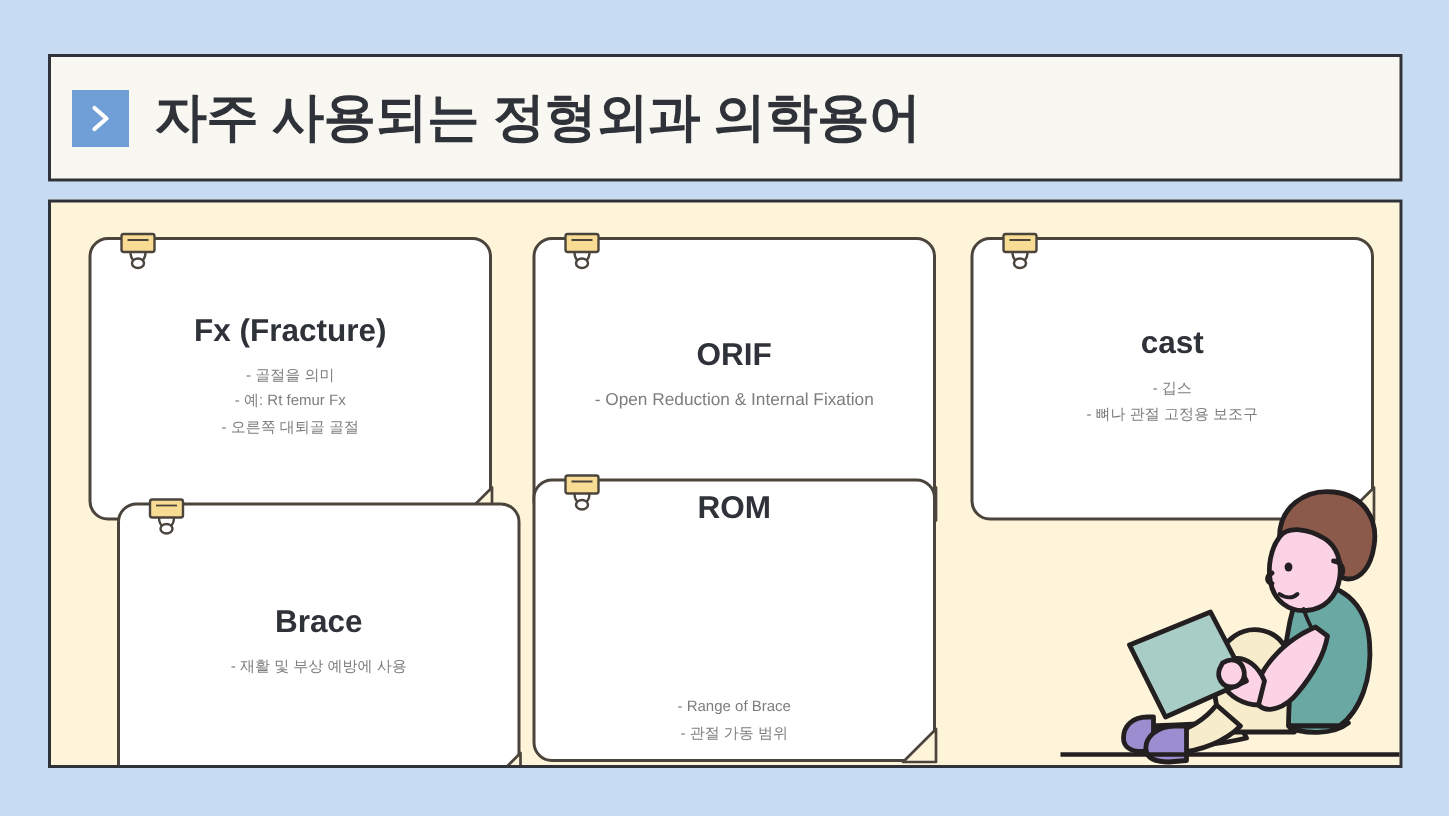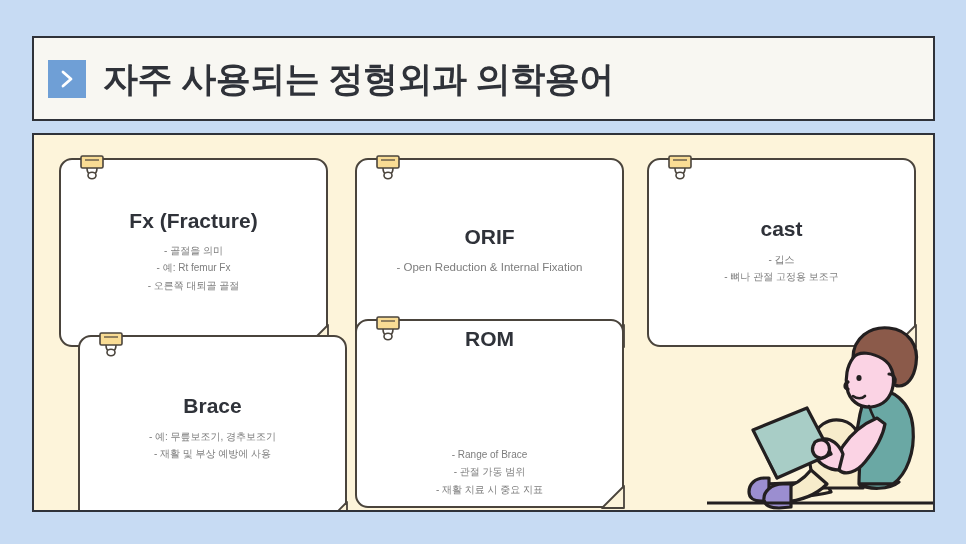--- a/index.html
+++ b/index.html
@@ -244,21 +244,20 @@
           <svg width="34" height="34" viewBox="0 0 34 34" aria-hidden="true">
             <rect x="6" y="9" width="22" height="12" rx="1.5" fill="#f9dc94" stroke="#4a443c" stroke-width="1.6"></rect>
             <path d="M12 21 Q12 26 15.5 27.5" fill="none" stroke="#4a443c" stroke-width="1.6"></path>
             <path d="M22 21 Q22 26 18.5 27.5" fill="none" stroke="#4a443c" stroke-width="1.6"></path>
             <ellipse cx="17" cy="28.5" rx="4" ry="3.2" fill="#ffffff" stroke="#4a443c" stroke-width="1.6"></ellipse>
             <path d="M10 13 L24 13" stroke="#4a443c" stroke-width="1.2"></path>
           </svg>
         </span>
         <div class="card-title">Brace</div>
         <div class="card-lines">
-          <div class="card-line">- 예: 무릎보조기, 경추보조기</div>
           <div class="card-line">- 재활 및 부상 예방에 사용</div>
         </div>
         <span class="fold">
           <svg width="29" height="29" viewBox="0 0 29 29" aria-hidden="true">
             <path d="M27 5 L27 27 L5 27 Z" fill="#fdf4da" stroke="#4a443c" stroke-width="1.8" stroke-linejoin="round"></path>
           </svg>
         </span>
       </div>
 
       <div class="card c4">
@@ -268,21 +267,20 @@
             <path d="M12 21 Q12 26 15.5 27.5" fill="none" stroke="#4a443c" stroke-width="1.6"></path>
             <path d="M22 21 Q22 26 18.5 27.5" fill="none" stroke="#4a443c" stroke-width="1.6"></path>
             <ellipse cx="17" cy="28.5" rx="4" ry="3.2" fill="#ffffff" stroke="#4a443c" stroke-width="1.6"></ellipse>
             <path d="M10 13 L24 13" stroke="#4a443c" stroke-width="1.2"></path>
           </svg>
         </span>
         <div class="card-title">ROM</div>
         <div class="card-lines">
           <div class="card-line">- Range of Brace</div>
           <div class="card-line">- 관절 가동 범위</div>
-          <div class="card-line">- 재활 치료 시 중요 지표</div>
         </div>
         <span class="fold">
           <svg width="29" height="29" viewBox="0 0 29 29" aria-hidden="true">
             <path d="M27 5 L27 27 L5 27 Z" fill="#fdf4da" stroke="#4a443c" stroke-width="1.8" stroke-linejoin="round"></path>
           </svg>
         </span>
       </div>
 
     </div>
 

